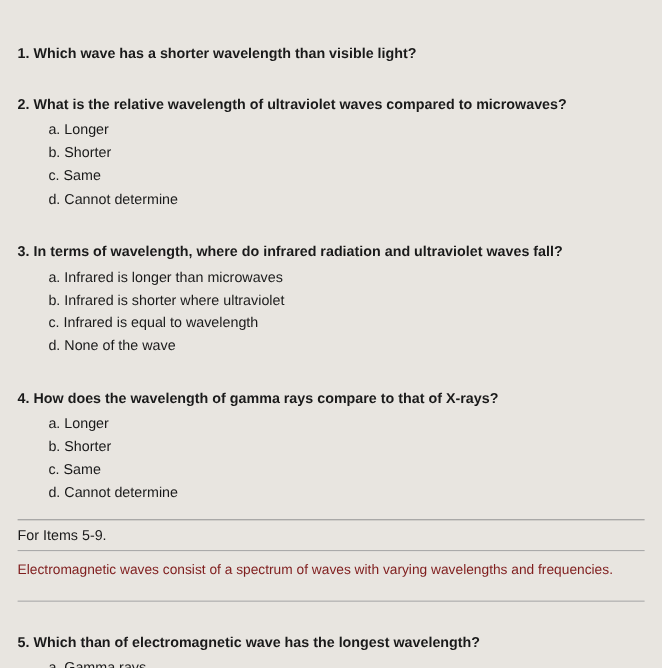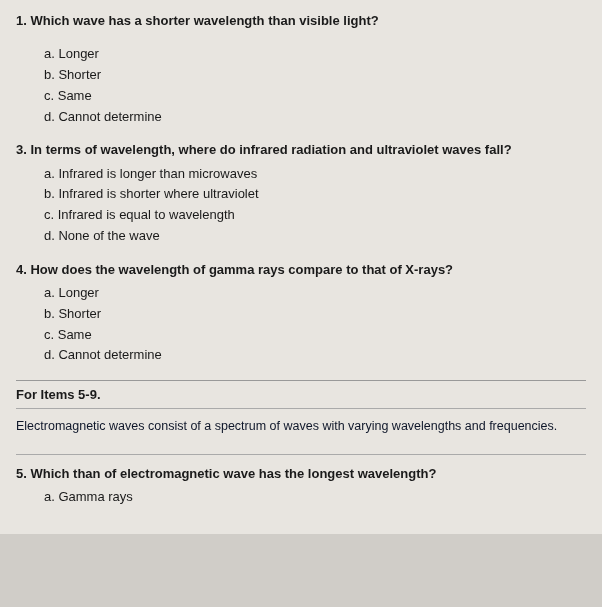--- a/index.html
+++ b/index.html
@@ -21,65 +21,67 @@
       width: 100%;
     }
     .question-block {
       margin-bottom: 14px;
     }
     .question-title {
       font-weight: bold;
       font-size: 13px;
       margin-bottom: 4px;
       line-height: 1.4;
+      margin-top: 28px;
     }
     .question-number {
       font-weight: bold;
     }
     .options-list {
       padding-left: 28px;
       list-style: none;
     }
     .options-list li {
       line-height: 1.6;
       font-size: 13px;
     }
     .divider-section {
       border-top: 1px solid #999;
       margin: 10px 0;
       padding-top: 6px;
     }
     .for-items-label {
-      font-weight: bold;
+      font-weight: normal;
       font-size: 13px;
       margin-bottom: 6px;
     }
     .passage-text {
       font-size: 12.5px;
-      color: #0f172a;
+      color: #7f1d1d;
       margin-bottom: 10px;
       line-height: 1.5;
     }
     .passage-box {
       border-top: 1px solid #aaa;
       border-bottom: 1px solid #aaa;
       padding: 8px 0;
       margin-bottom: 10px;
     }
   </style>
 </head>
 <body>
 
 <div class="page">
 
   <div id="questions-container">
       <div class="question-block">
         <p class="question-title"><span class="question-number">1.</span> <strong>Which wave has a shorter wavelength than visible light?</strong></p>
       </div>
       <div class="question-block">
+        <p class="question-title"><span class="question-number">2.</span> <strong>What is the relative wavelength of ultraviolet waves compared to microwaves?</strong></p>
         <ul class="options-list">
           <li>a.  Longer</li>
           <li>b.  Shorter</li>
           <li>c.  Same</li>
           <li>d.  Cannot determine</li>
         </ul>
       </div>
       <div class="question-block">
         <p class="question-title"><span class="question-number">3.</span> <strong>In terms of wavelength, where do infrared radiation and ultraviolet waves fall?</strong></p>
         <ul class="options-list">

